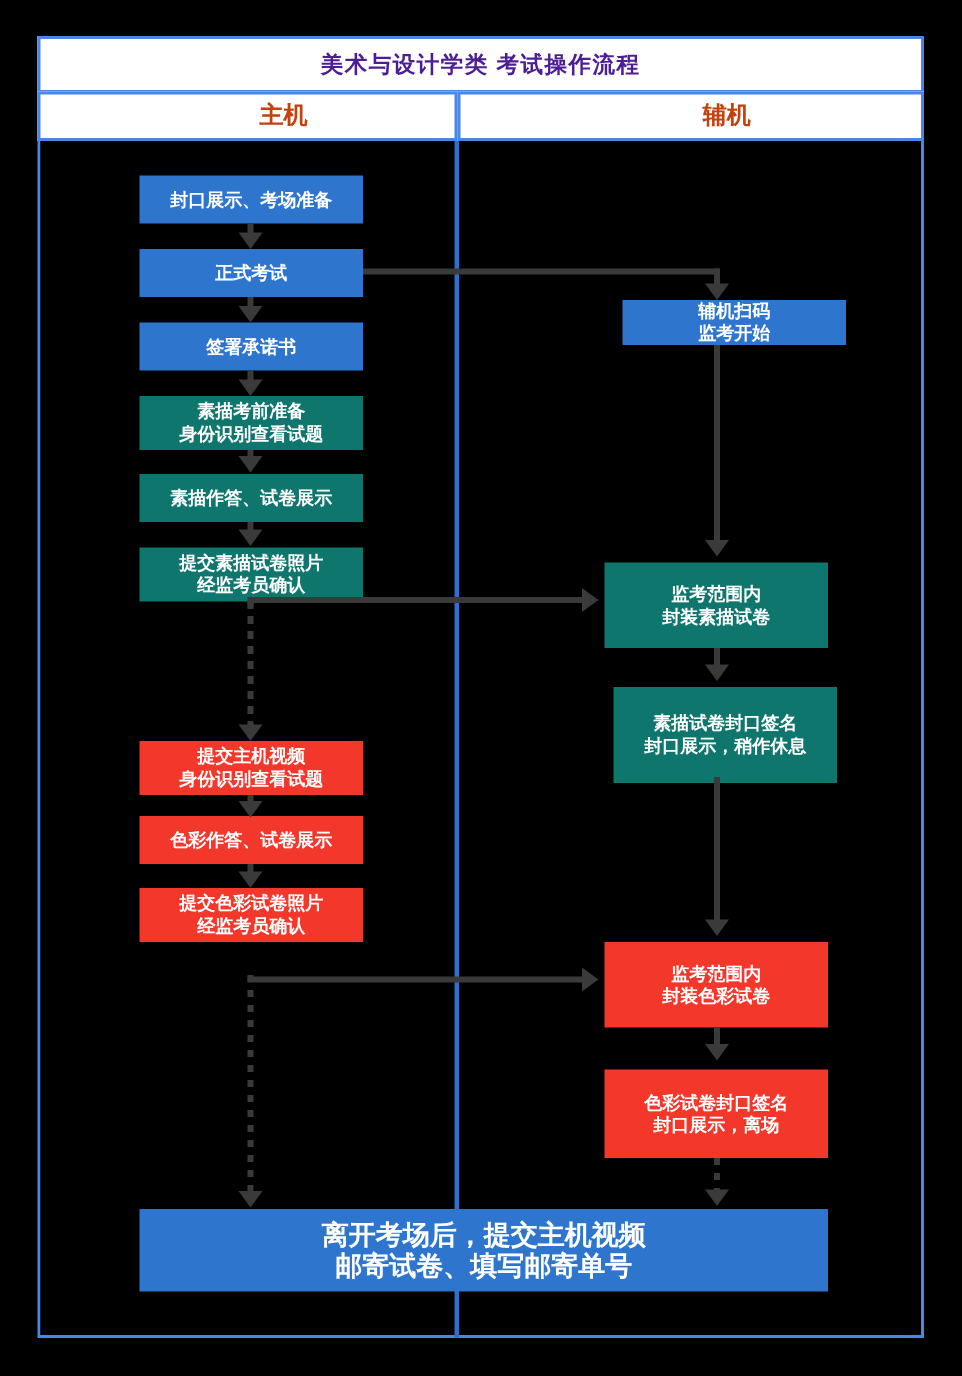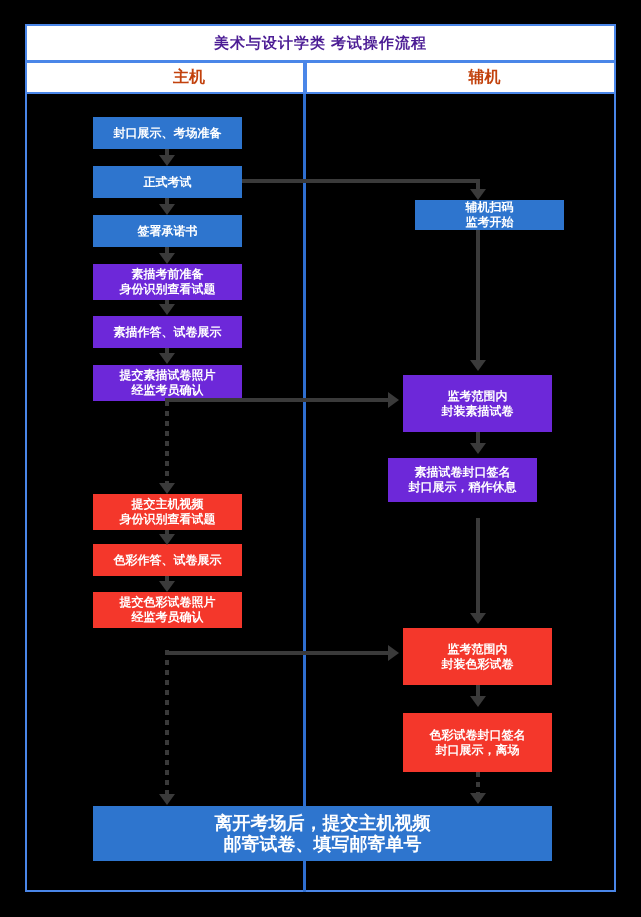--- a/index.html
+++ b/index.html
@@ -28,21 +28,21 @@
        background:#000;}
   #divider{position:absolute;left:303px;top:94px;width:3px;height:798px;
        background:#2f6fd0;}
 
   
   .box{position:absolute;box-sizing:border-box;display:flex;
        flex-direction:column;align-items:center;justify-content:center;
        color:#ffffff;font-size:12px;line-height:15px;font-weight:bold;
        text-align:center;white-space:pre-line;}
   .blue{background:#2e75ce;}
-  .gray{background:#6d28d9;}
+  .gray{background:#0f766e;}
   .red {background:#f4372b;}
 
   
   .vline{position:absolute;width:4px;background:#3a3a3a;}
   .hline{position:absolute;height:4px;background:#3a3a3a;}
   .vdash{position:absolute;width:4px;
      background:repeating-linear-gradient(to bottom,#3a3a3a 0 5px,transparent 5px 10px);}
   .arrow-d{position:absolute;width:0;height:0;
      border-left:8px solid transparent;border-right:8px solid transparent;
      border-top:11px solid #3a3a3a;}
@@ -86,21 +86,21 @@
 
 <div class="box red" style="left:93px;top:592px;width:149px;height:36px;">提交色彩试卷照片
 经监考员确认</div>
 
 <div class="box blue" style="left:403px;top:200px;width:149px;height:30px;margin-left:12px;">辅机扫码
 监考开始</div>
 
 <div class="box gray" style="left:403px;top:375px;width:149px;height:57px;">监考范围内
 封装素描试卷</div>
 
-<div class="box gray" style="left:388px;top:458px;width:149px;height:44px;">素描试卷封口签名
+<div class="box gray" style="left:409px;top:458px;width:149px;height:64px;">素描试卷封口签名
 封口展示，稍作休息</div>
 
 <div class="box red" style="left:403px;top:628px;width:149px;height:57px;">监考范围内
 封装色彩试卷</div>
 
 <div class="box red" style="left:403px;top:713px;width:149px;height:59px;">色彩试卷封口签名
 封口展示，离场</div>
 
 <div class="box blue" style="left:93px;top:806px;width:459px;height:55px;font-size:18px;line-height:21px;">离开考场后，提交主机视频
 邮寄试卷、填写邮寄单号</div>

